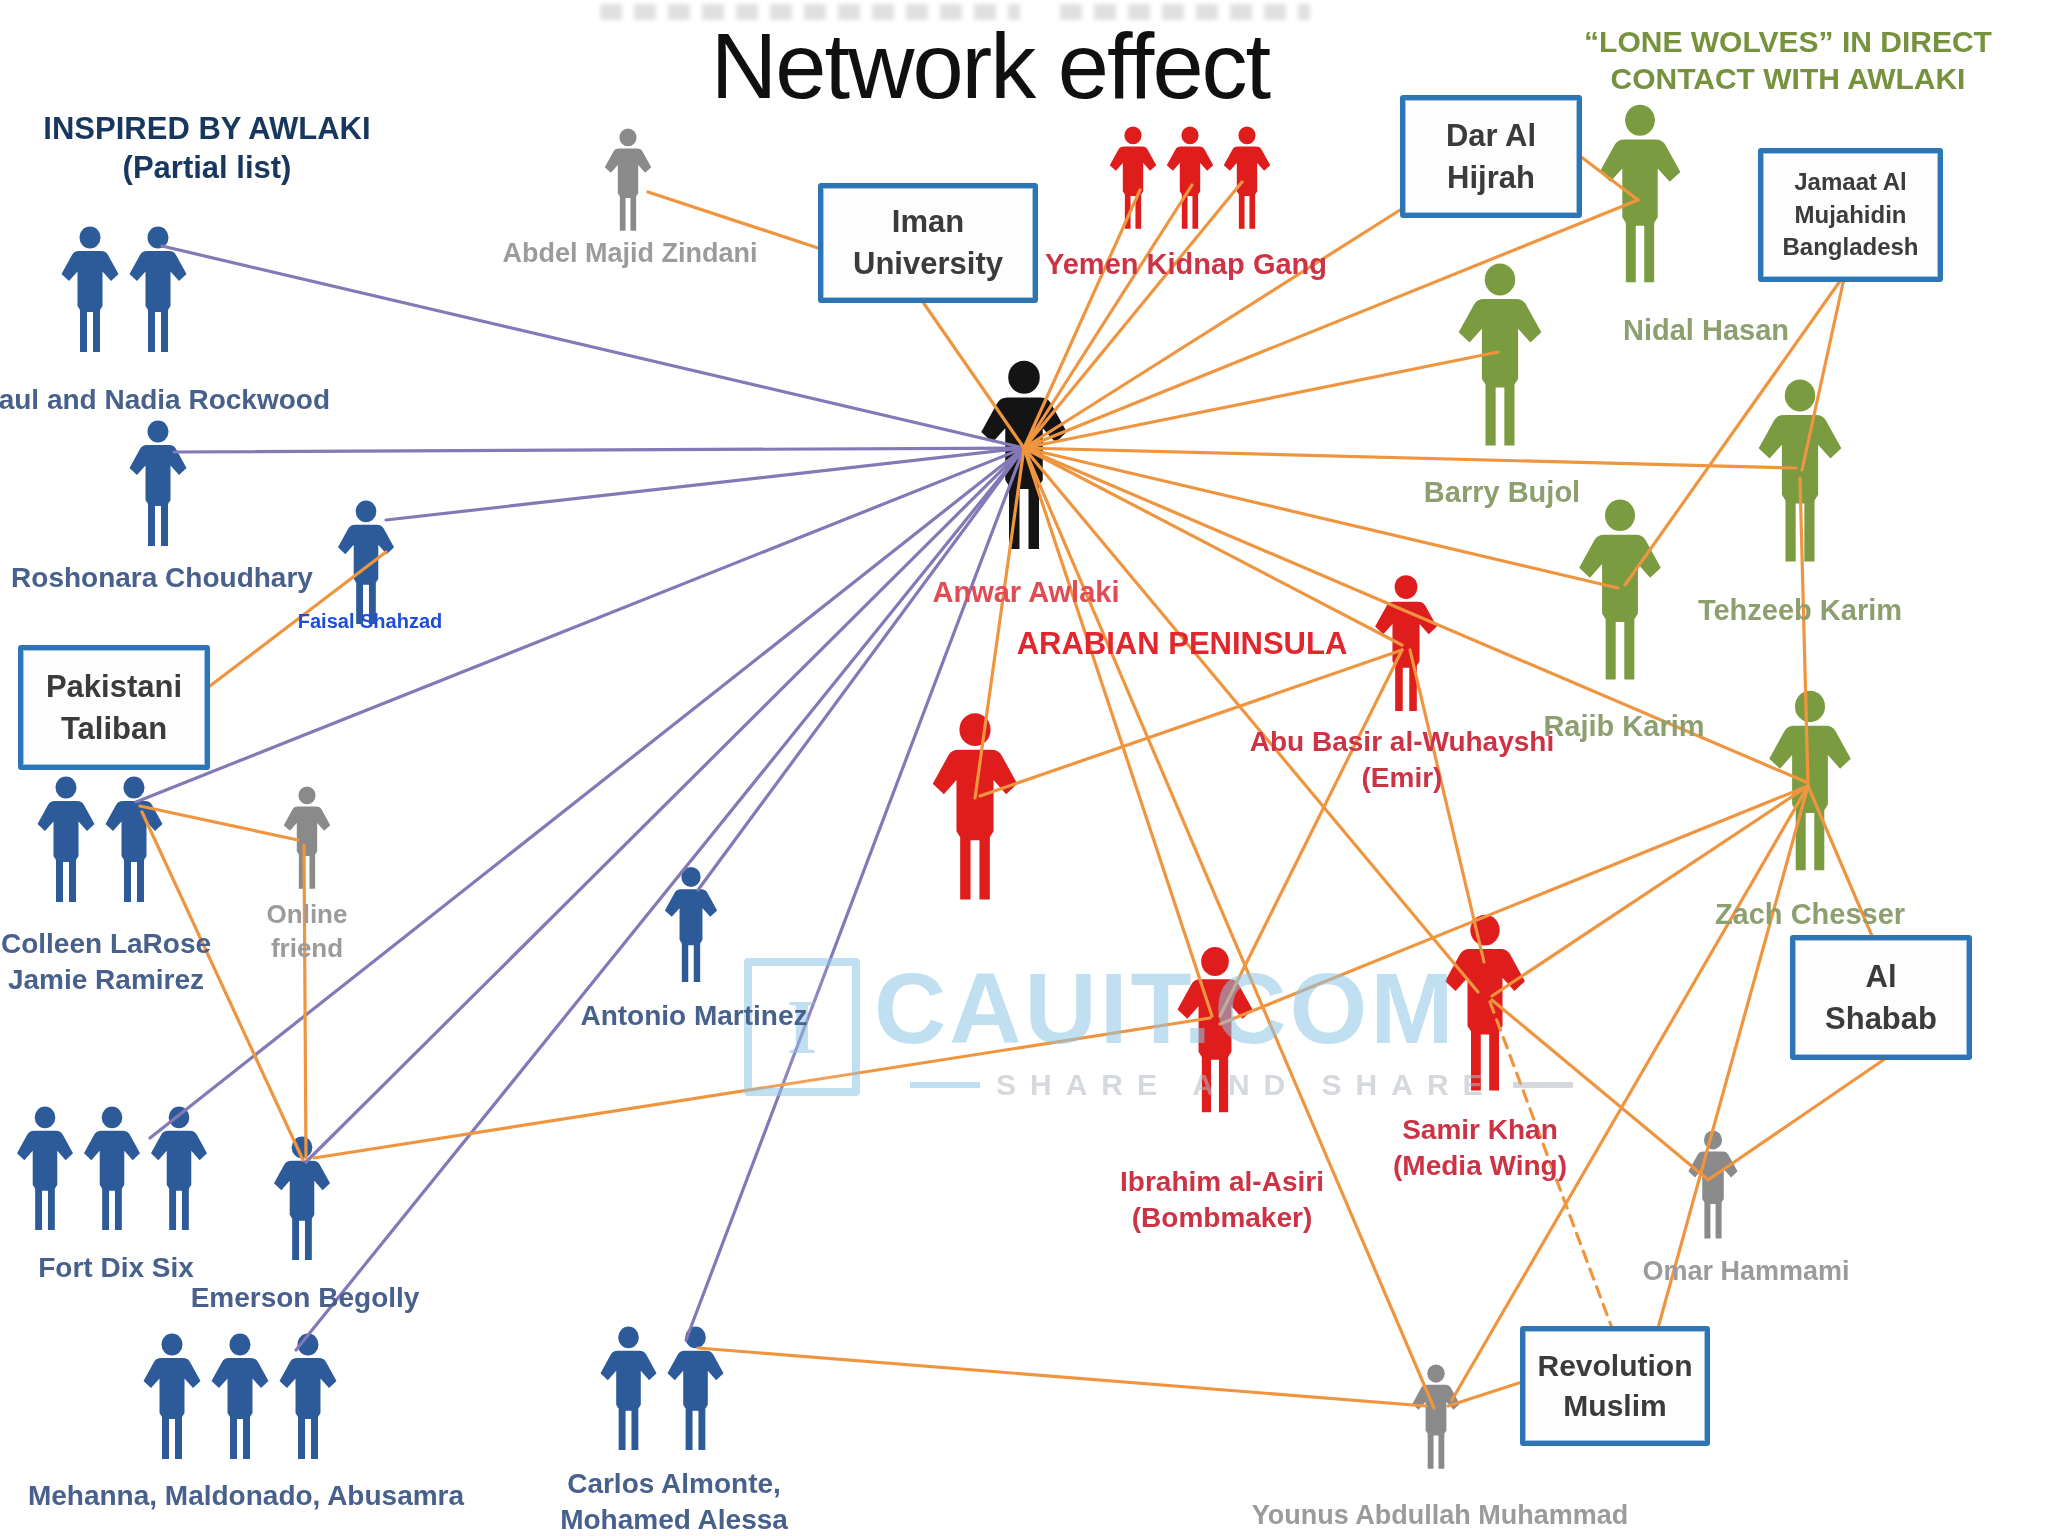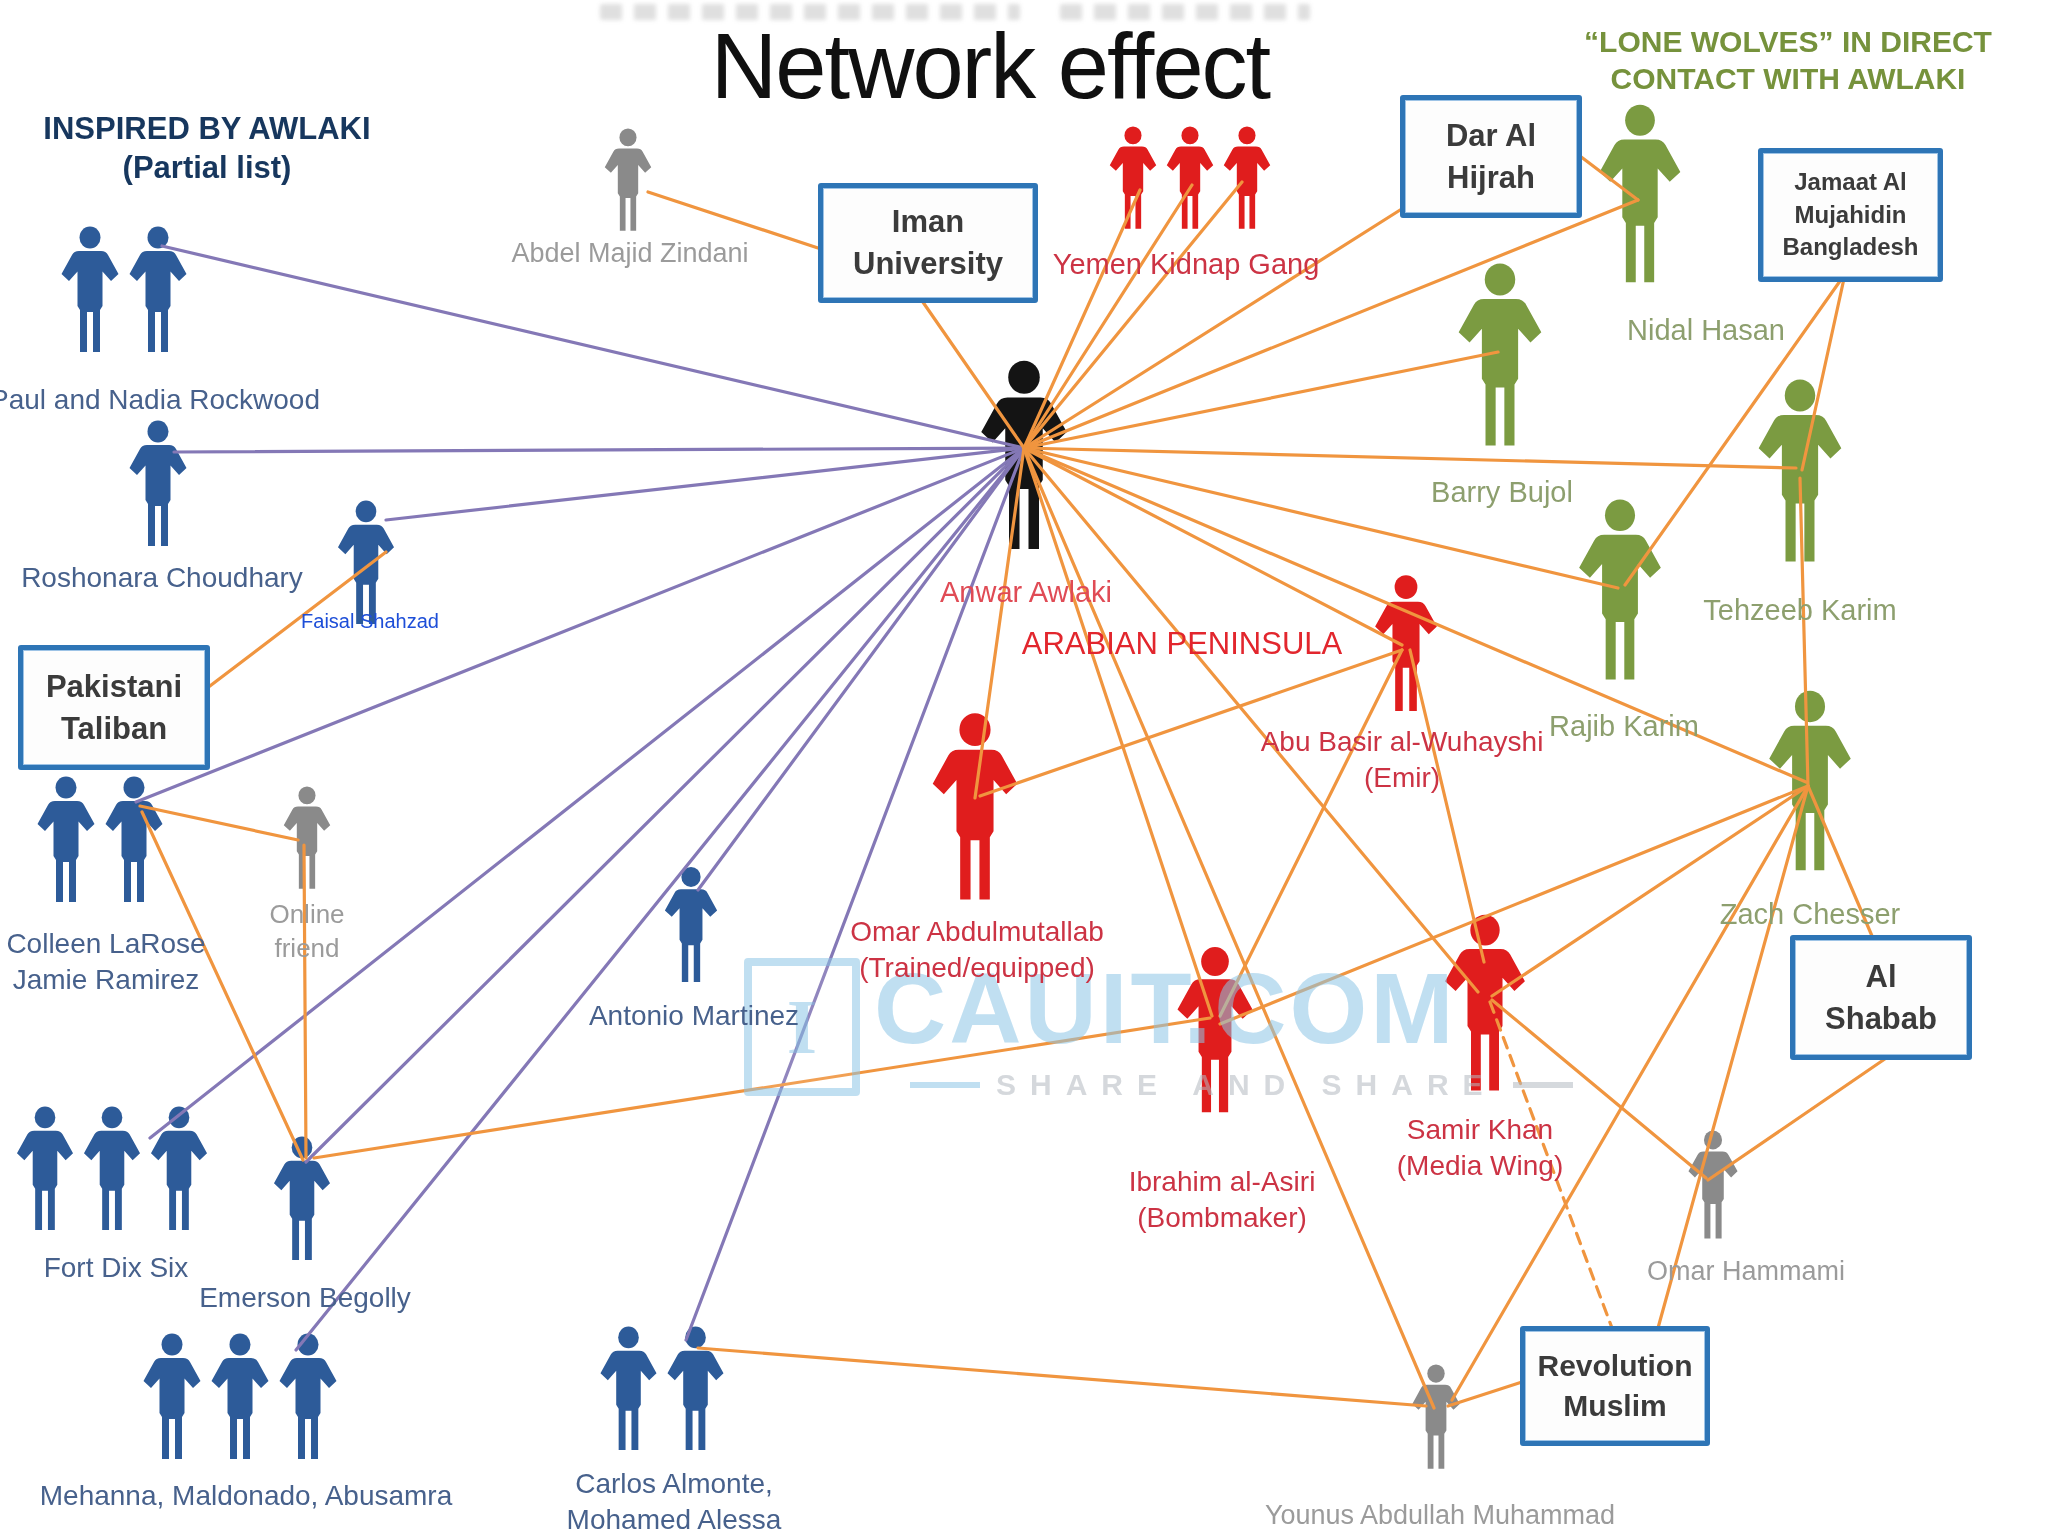--- a/index.html
+++ b/index.html
@@ -8,21 +8,21 @@
   
   #figs-layer{position:absolute;inset:0;z-index:2;}
   #edges-svg{position:absolute;inset:0;z-index:3;pointer-events:none;}
   #watermark{position:absolute;z-index:4;opacity:.55;}
   #boxes-layer{position:absolute;inset:0;z-index:5;}
   #labels-layer{position:absolute;inset:0;z-index:6;}
   #headers-layer{position:absolute;inset:0;z-index:7;pointer-events:none;}
 
   .people{position:absolute;transform:translateX(-50%);display:flex;align-items:flex-end;gap:8px;}
   .fig{display:block;}
-  .nlabel{position:absolute;transform:translateX(-50%);text-align:center;font-weight:400;
+  .nlabel{position:absolute;transform:translateX(-50%);text-align:center;font-weight:700;
           white-space:nowrap;line-height:1.3;}
   .obox{position:absolute;background:#fdfdfd;border:5px solid #2e75b6;border-radius:3px;
         display:flex;flex-direction:column;align-items:center;justify-content:center;
         color:#3b3b3b;font-weight:600;text-align:center;line-height:1.35;
         box-shadow:0 0 0 1px #9dc3e6 inset;}
   .page-title{position:absolute;left:990px;top:14px;transform:translateX(-50%);
         font-size:92px;font-weight:400;letter-spacing:-2px;color:#101010;white-space:nowrap;}
   .hdr{position:absolute;transform:translateX(-50%);font-weight:700;text-align:center;white-space:nowrap;}
   #hdr-inspired{left:207px;top:110px;font-size:31px;line-height:1.25;color:#17375e;}
   #hdr-lone{left:1788px;top:24px;font-size:30px;line-height:1.22;color:#76923c;}
@@ -338,24 +338,20 @@
       </div>
       <div class="nlabel" style="left: 1026px; top: 574px; font-size: 29px; color: rgb(224, 75, 85);">
         <div>Anwar Awlaki</div>
       </div>
       <div class="nlabel" style="left: 1186px; top: 246px; font-size: 29px; color: rgb(204, 51, 68);">
         <div>Yemen Kidnap Gang</div>
       </div>
       <div class="nlabel" style="left: 1182px; top: 624px; font-size: 31px; color: rgb(226, 38, 45);">
         <div>ARABIAN PENINSULA</div>
       </div>
-      <div class="nlabel" style="left: 977px; top: 914px; font-size: 28px; color: rgb(204, 51, 68);">
-        <div>Omar Abdulmutallab</div>
-        <div>(Trained/equipped)</div>
-      </div>
       <div class="nlabel" style="left: 1402px; top: 724px; font-size: 28px; color: rgb(204, 51, 68);">
         <div>Abu Basir al-Wuhayshi</div>
         <div>(Emir)</div>
       </div>
       <div class="nlabel" style="left: 1222px; top: 1164px; font-size: 28px; color: rgb(204, 51, 68);">
         <div>Ibrahim al-Asiri</div>
         <div>(Bombmaker)</div>
       </div>
       <div class="nlabel" style="left: 1480px; top: 1112px; font-size: 28px; color: rgb(204, 51, 68);">
         <div>Samir Khan</div>

